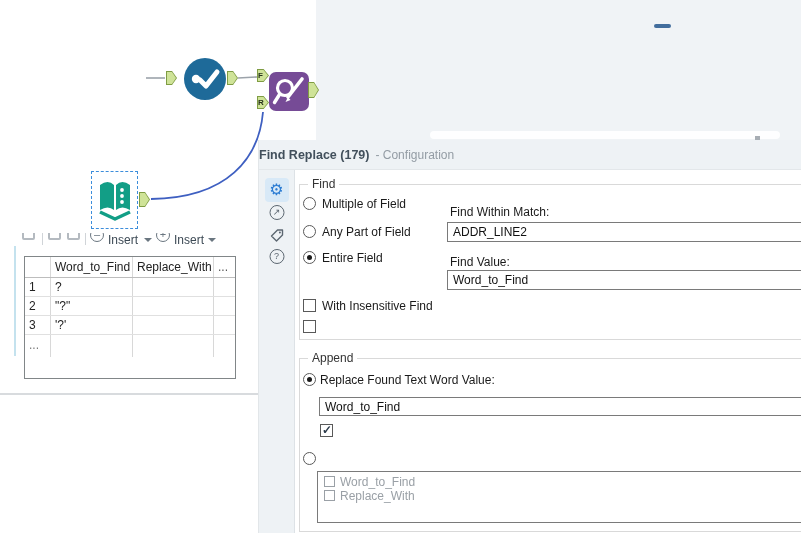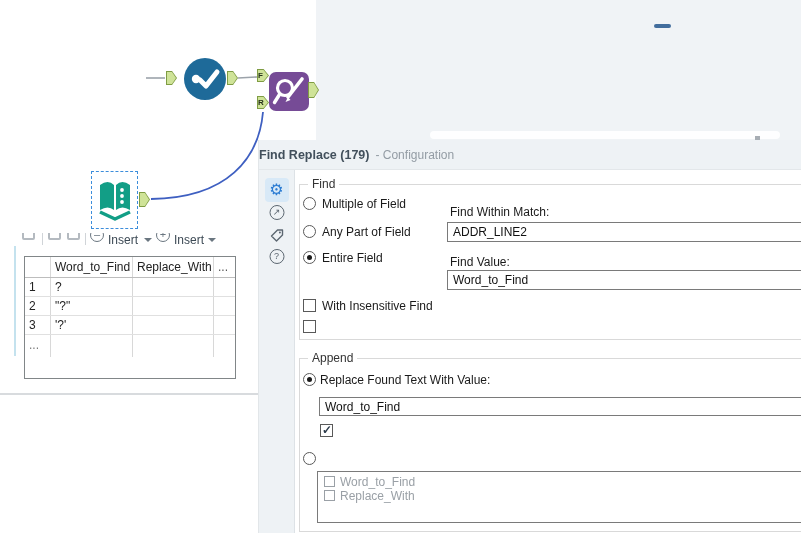--- a/index.html
+++ b/index.html
@@ -234,21 +234,21 @@
       <div class="field" style="left:152px; top:100px; width:370px;">Word_to_Find</div>
 
       <div class="checkbox" style="left:8px; top:129px;"></div>
       <div class="lab" style="left:27px; top:129px;">With Insensitive Find</div>
       <div class="checkbox" style="left:8px; top:150px;"></div>
 
       <div class="groupbox" style="left:4px; top:188px; width:520px; height:174px;">
         <span class="gb-label">Append</span>
       </div>
       <div class="radio sel" style="left:8px; top:203px;"></div>
-      <div class="lab" style="left:25px; top:203px;">Replace Found Text With Value:</div>
+      <div class="lab" style="left:25px; top:203px;">Replace Found Text Word Value:</div>
       <div class="field" style="left:24px; top:227px; width:492px; height:19px;">Word_to_Find</div>
       <div class="checkbox checked" style="left:25px; top:254px;"></div>
 
       <div class="radio" style="left:8px; top:282px;"></div>
 
       <div class="listbox" style="left:22px; top:301px; width:494px; height:52px;">
         <div class="checkbox cb-small" style="left:6px; top:4px;"></div>
         <div class="lb-item-label" style="top:3px;">Word_to_Find</div>
         <div class="checkbox cb-small" style="left:6px; top:18px;"></div>
         <div class="lb-item-label" style="top:17px;">Replace_With</div>

